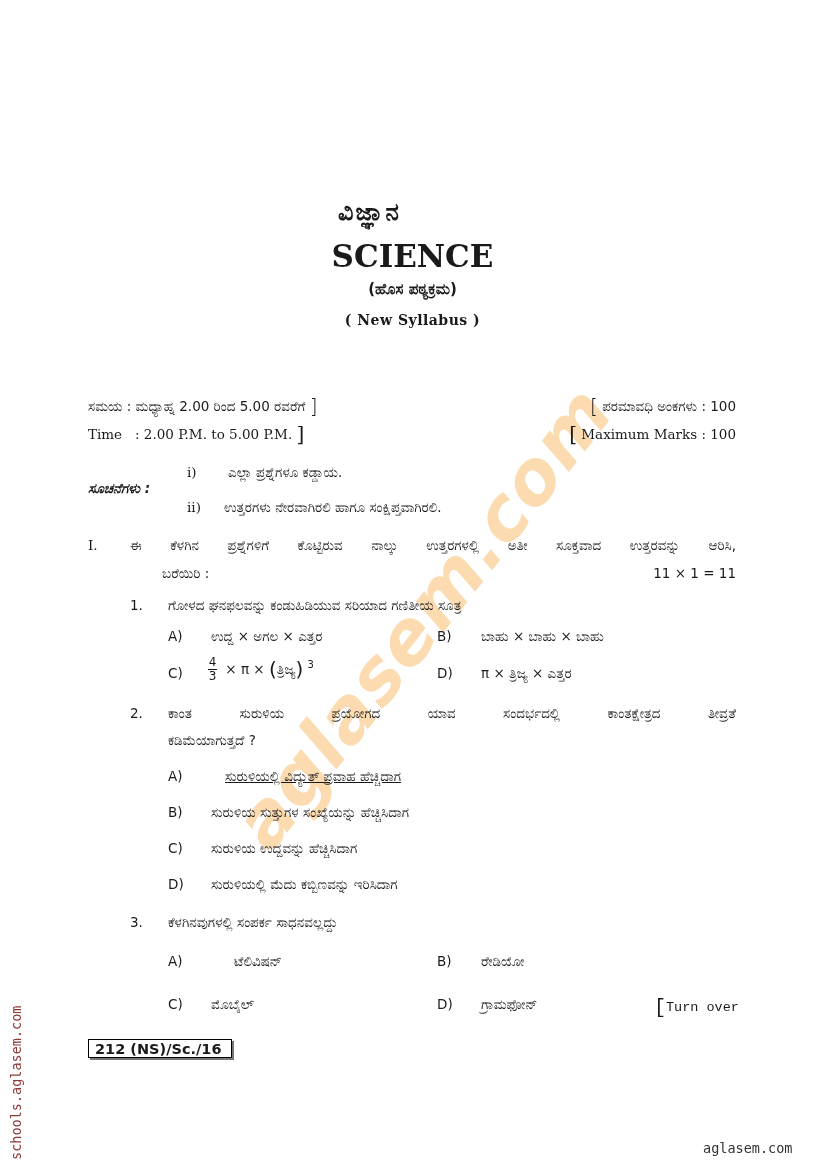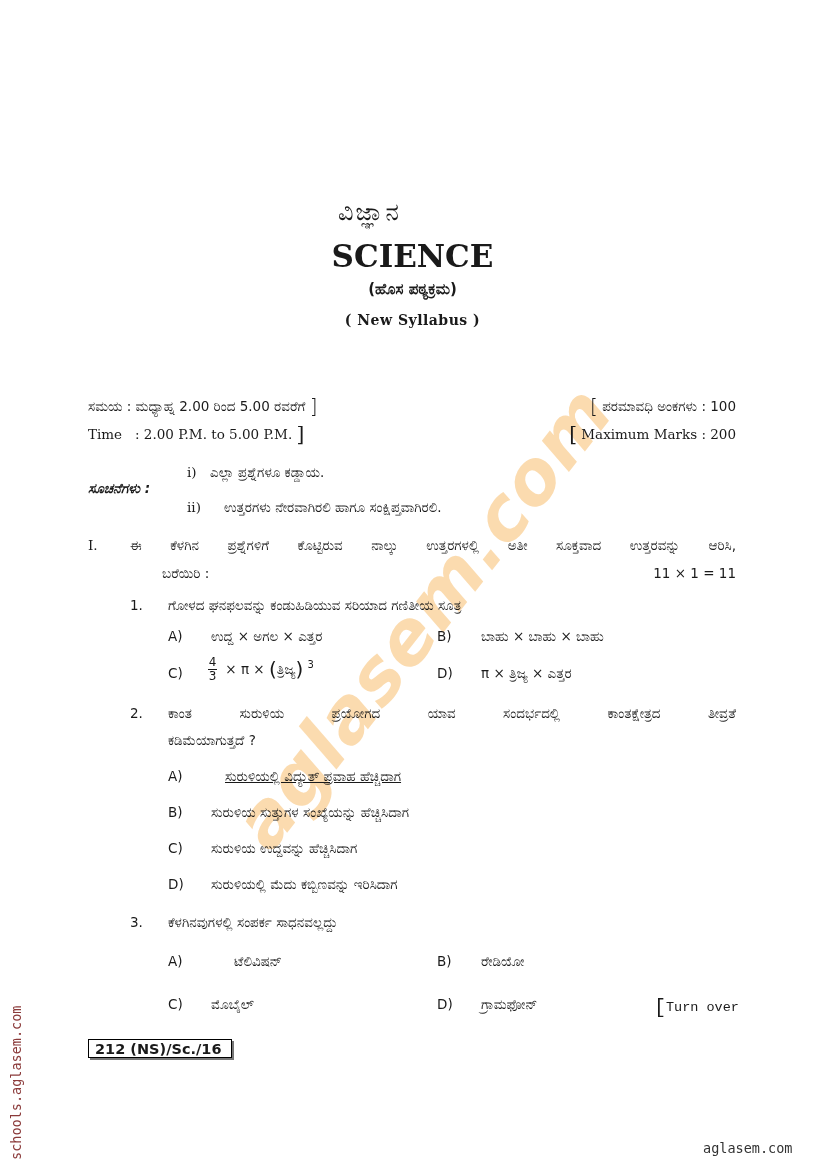--- a/index.html
+++ b/index.html
@@ -3,21 +3,21 @@
   <meta charset="utf-8">
   <style>
     html, body { margin: 0; padding: 0; background: #ffffff; }
     body {
       width: 825px; height: 1168px; position: relative; overflow: hidden;
       font-family: "DejaVu Sans", sans-serif; color: #1a1a1a;
     }
     .abs { position: absolute; }
     .title-kn {
       left: 0; width: 739px; top: 198px; text-align: center;
-      font-size: 24px; font-weight: normal; letter-spacing: 2px;
+      font-size: 24px; font-weight: bold; letter-spacing: 2px;
     }
     .title-en {
       left: 0; width: 825px; top: 238px; text-align: center;
       font-family: "DejaVu Serif", serif; font-size: 31px; font-weight: bold;
     }
     .syl-kn {
       left: 0; width: 825px; top: 280px; text-align: center;
       font-size: 15px; font-weight: bold;
     }
     .syl-en {
@@ -75,26 +75,26 @@
 <div class="abs line serif" style="left:88px; top:426px;">
   <span style="white-space:pre;">Time   : 2.00 P.M. to 5.00 P.M.</span>
   <span class="bracket">]</span>
 </div>
 <div class="abs line right" style="right:89px; top:398px;">
   <span class="bracket">[</span>
   <span>ಪರಮಾವಧಿ ಅಂಕಗಳು : 100</span>
 </div>
 <div class="abs line right serif" style="right:89px; top:426px;">
   <span class="bracket">[</span>
-  <span>Maximum Marks : 200</span>
+  <span>Maximum Marks : 100</span>
 </div>
 
 <div class="abs line instr-label" style="left:88px; top:480px;">ಸೂಚನೆಗಳು :</div>
 <div class="abs line serif" style="left:187px; top:464px;">i)</div>
-<div class="abs line" style="left:210px; top:464px;text-align:right;">ಎಲ್ಲಾ ಪ್ರಶ್ನೆಗಳೂ ಕಡ್ಡಾಯ.</div>
+<div class="abs line" style="left:228px; top:464px;text-align:right;">ಎಲ್ಲಾ ಪ್ರಶ್ನೆಗಳೂ ಕಡ್ಡಾಯ.</div>
 <div class="abs line serif" style="left:187px; top:499px;">ii)</div>
 <div class="abs line" style="left:224px; top:499px;">ಉತ್ತರಗಳು ನೇರವಾಗಿರಲಿ ಹಾಗೂ ಸಂಕ್ಷಿಪ್ತವಾಗಿರಲಿ.</div>
 
 <div class="abs line serif" style="left:88px; top:537px;">I.</div>
 <div class="abs line justify" style="left:130px; top:537px; width:606px;">ಈ ಕೆಳಗಿನ ಪ್ರಶ್ನೆಗಳಿಗೆ ಕೊಟ್ಟಿರುವ ನಾಲ್ಕು ಉತ್ತರಗಳಲ್ಲಿ ಅತೀ ಸೂಕ್ತವಾದ ಉತ್ತರವನ್ನು ಆರಿಸಿ,</div>
 <div class="abs line" style="left:130px; top:565px;margin-left:32px;">ಬರೆಯಿರಿ :</div>
 <div class="abs line right" style="right:89px; top:565px;">11 × 1 = 11</div>
 
 <div class="abs line" style="left:130px; top:597px;">1.</div>
 <div class="abs line" style="left:168px; top:597px;">ಗೋಳದ ಘನಫಲವನ್ನು ಕಂಡುಹಿಡಿಯುವ ಸರಿಯಾದ ಗಣಿತೀಯ ಸೂತ್ರ</div>

